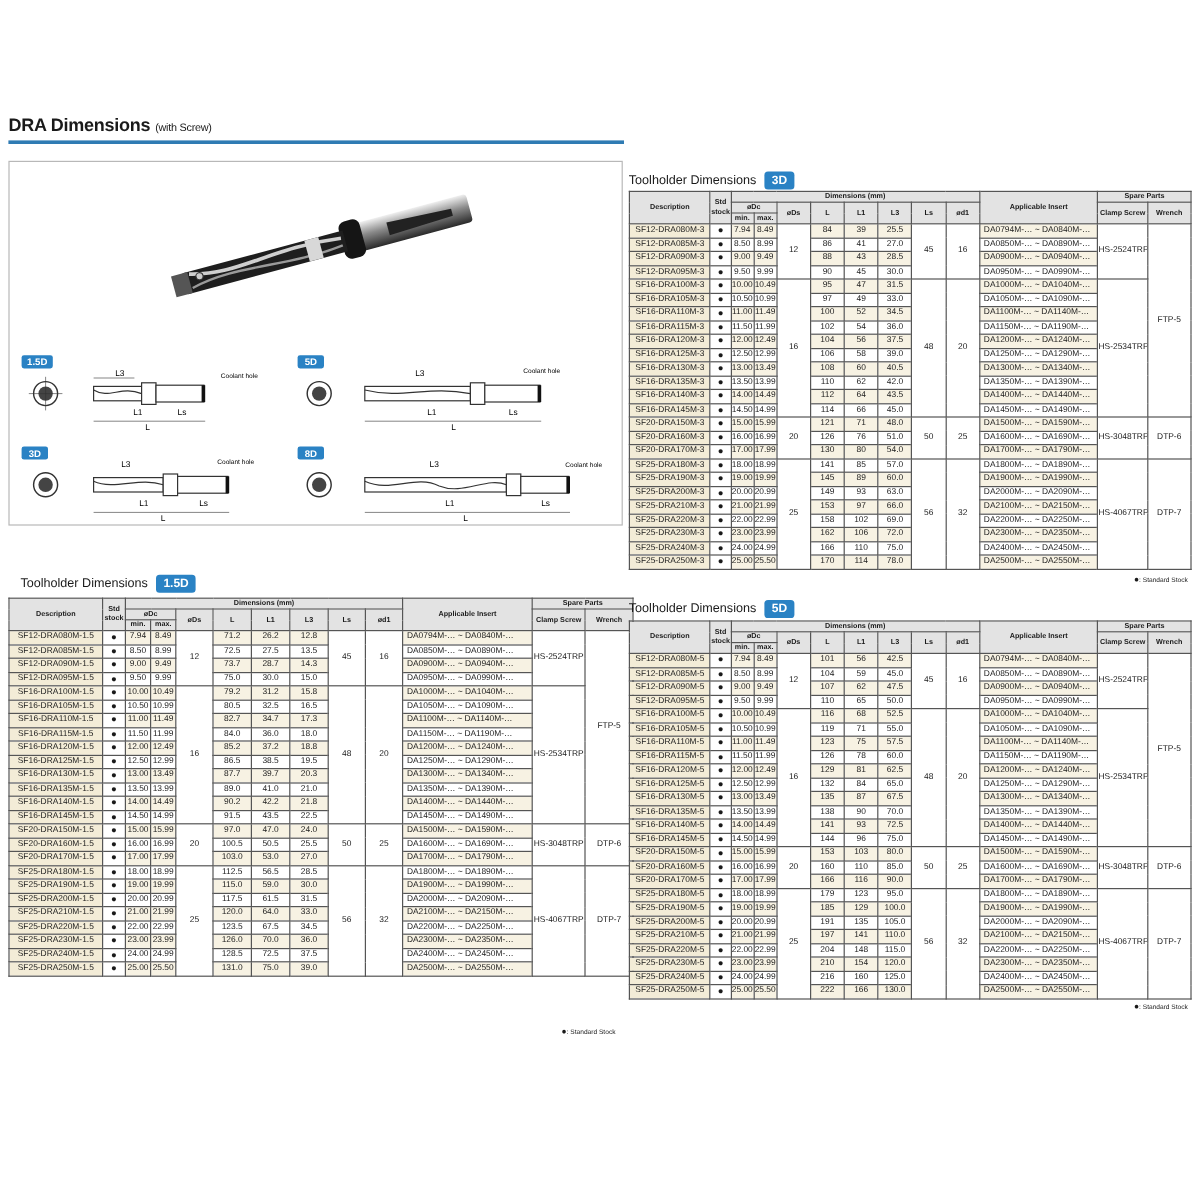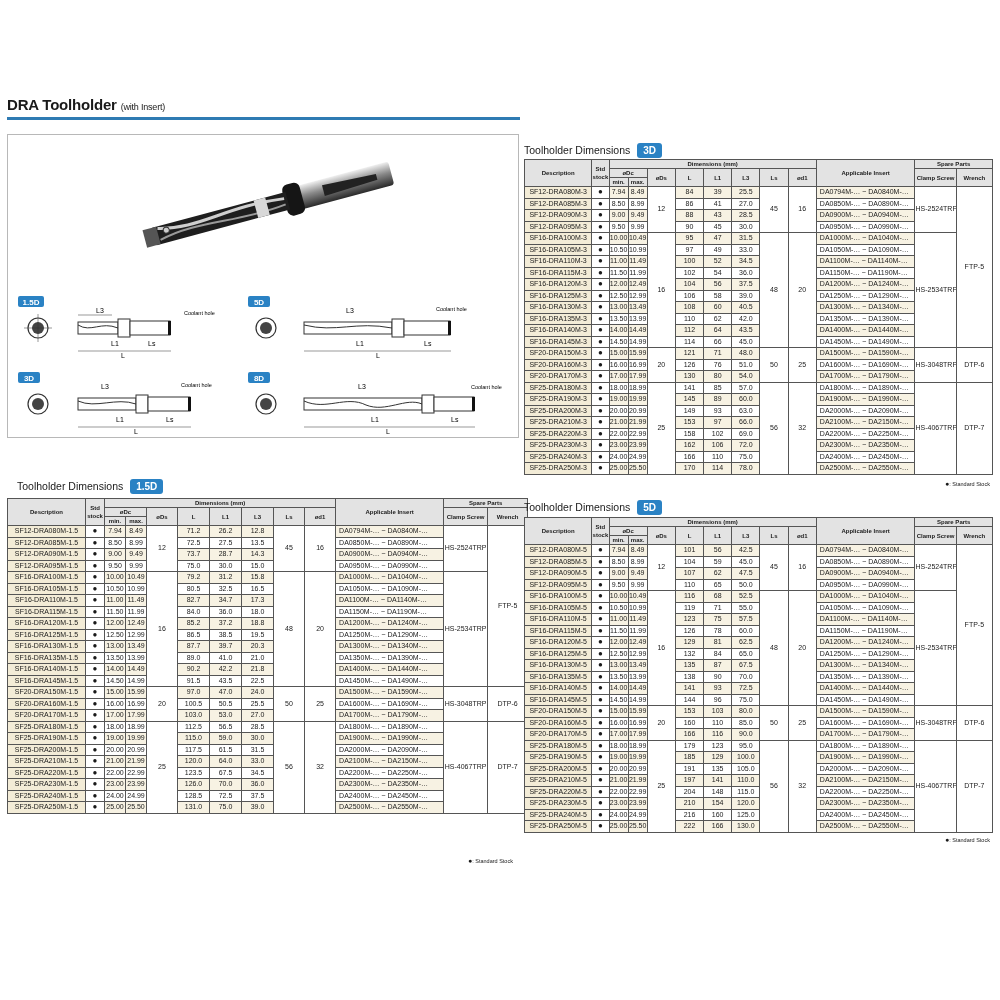--- a/index.html
+++ b/index.html
@@ -36,22 +36,22 @@
   table.dims td.ins.w { background:#ffffff; }
   table.dims td.num { background:#fff; }
 
   .legend { position:absolute; font-size:5.5px; }
   .legend .d { font-size:7px; }
 </style>
 </head>
 <body>
 
 <div class="page-title">
-  <span>DRA Toolholder</span>
-  <span class="sub">(with Insert)</span>
+  <span>DRA Dimensions</span>
+  <span class="sub">(with Screw)</span>
 </div>
 <div class="title-rule"></div>
 
 <div class="img-panel">
   <div class="photo">
     <svg viewBox="0 0 280 100" width="280" height="100">
       <defs>
         <linearGradient id="steel" x1="0" y1="0" x2="0" y2="1">
           <stop offset="0" stop-color="#f0f0f0"></stop>
             <stop offset="0.45" stop-color="#8a8a8a"></stop>

